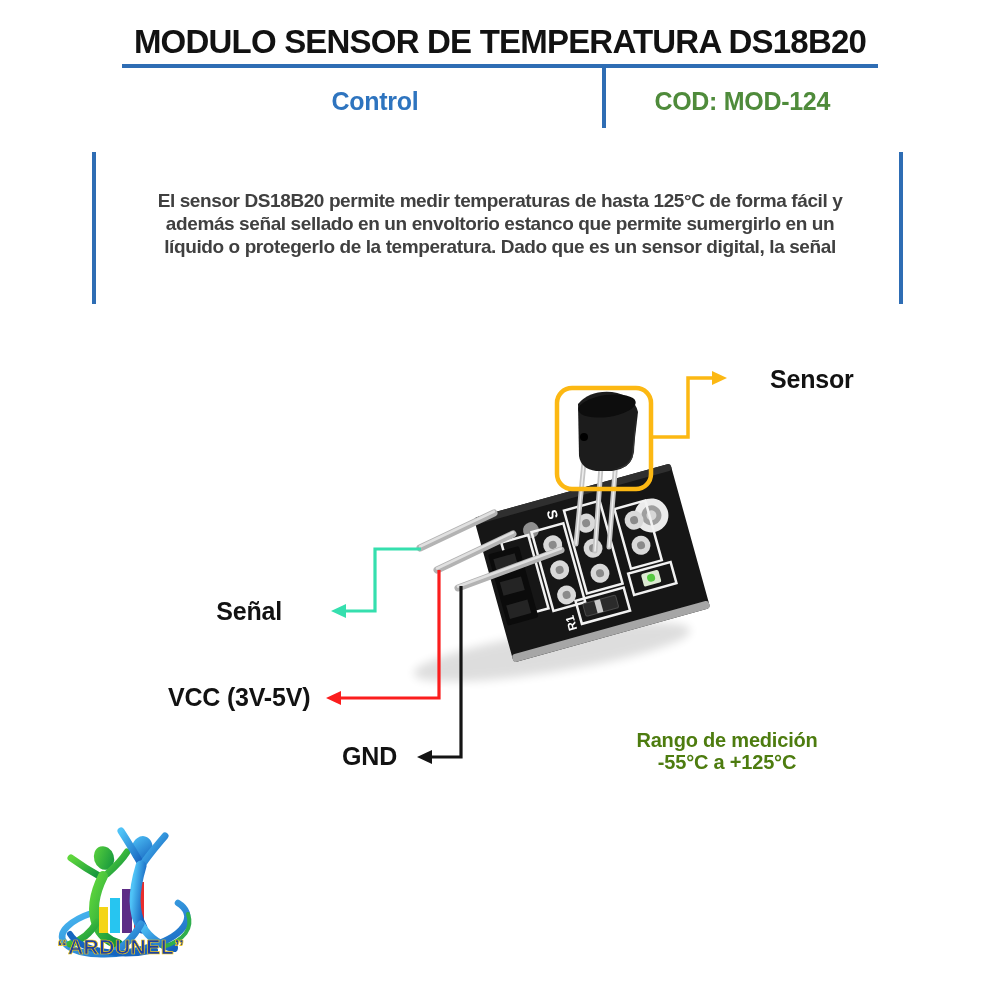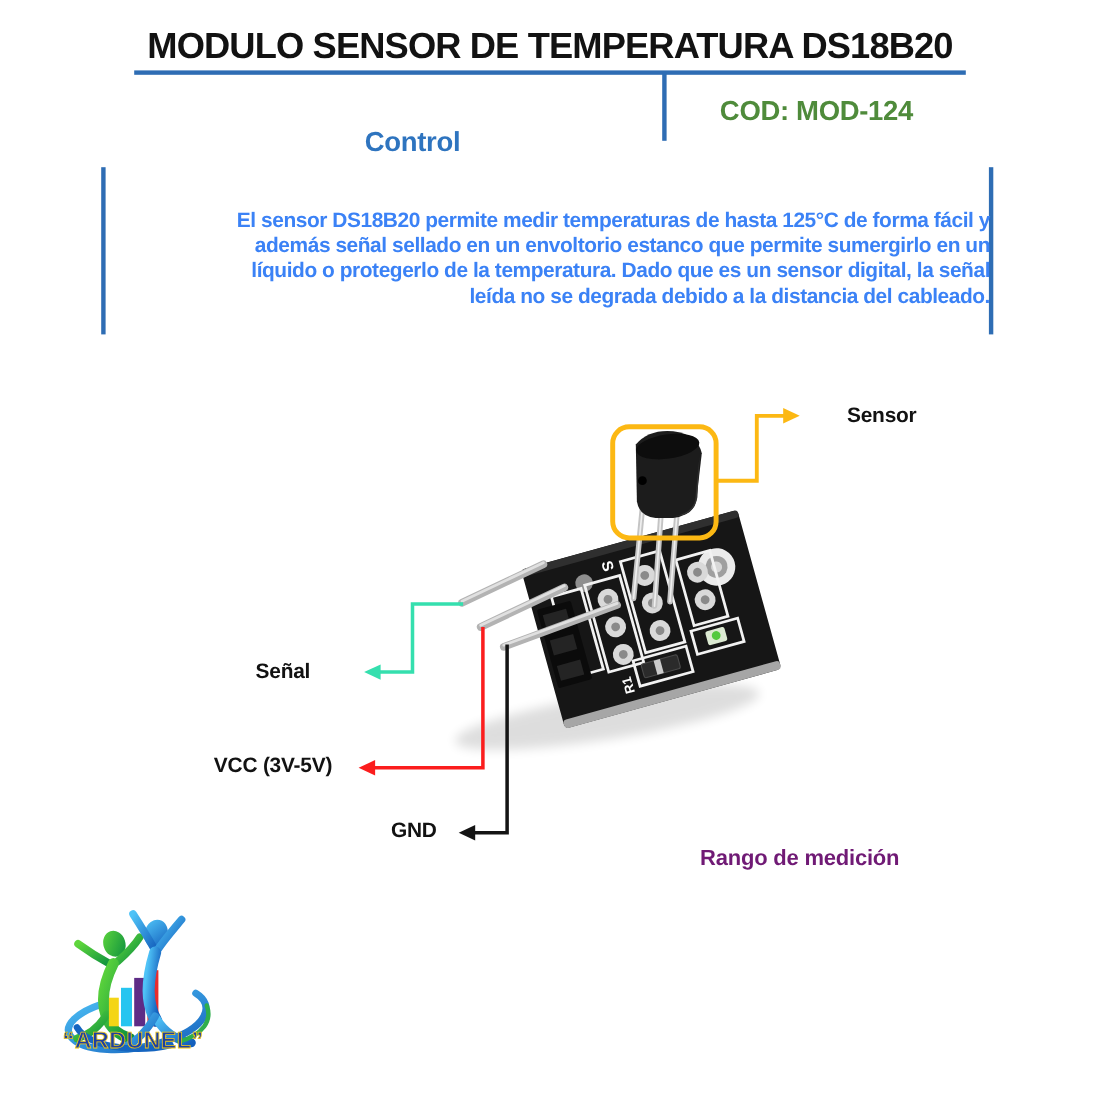--- a/index.html
+++ b/index.html
@@ -12,44 +12,44 @@
   
   .title{
     left:0;right:0;top:23px;text-align:center;
     font-size:33px;font-weight:700;letter-spacing:-0.8px;color:#121212;
     white-space:nowrap;
   }
   .h-rule{left:122px;top:64px;width:756px;height:4px;background:#2e6db4;}
   .v-rule{left:602px;top:66px;width:4px;height:62px;background:#2e6db4;}
   .category{
     left:122px;top:87px;width:480px;text-align:center;box-sizing:border-box;padding-left:26px;
-    font-size:25px;font-weight:700;color:#2e74bf;letter-spacing:-0.3px;margin-top:28px;
+    font-size:25px;font-weight:700;color:#2e74bf;letter-spacing:-0.3px;
   }
   .code{
     left:606px;top:87px;width:272px;text-align:right;box-sizing:border-box;padding-right:48px;
     font-size:25px;font-weight:700;color:#4f8b3b;letter-spacing:-0.3px;
   }
   
   .intro-bar{top:152px;width:4px;height:152px;background:#2e6db4;}
   .intro-bar.left{left:92px;}
   .intro-bar.right{left:899px;}
   .intro{
-    left:100px;width:800px;top:189px;text-align:right;
-    font-size:19px;font-weight:700;letter-spacing:-0.4px;line-height:23px;color:#3b82f6;
+    left:100px;width:800px;top:189px;text-align:center;
+    font-size:19px;font-weight:700;letter-spacing:-0.4px;line-height:23px;color:#404040;
   }
   .intro div{white-space:nowrap;}
   
-  .dlabel{font-size:19px;font-weight:700;line-height:20px;color:#121212;letter-spacing:-0.2px;white-space:nowrap;}
+  .dlabel{font-size:25px;font-weight:700;line-height:20px;color:#121212;letter-spacing:-0.2px;white-space:nowrap;}
   .lab-sensor{left:770px;top:369px;}
   .lab-signal{left:172px;top:601px;width:110px;text-align:right;}
   .lab-vcc{left:168px;top:687px;width:134px;text-align:right;}
   .lab-gnd{left:297px;top:746px;width:100px;text-align:right;}
   .range{
     left:627px;top:729px;width:200px;text-align:center;
-    font-size:20px;font-weight:700;line-height:22px;color:#701a75;letter-spacing:-0.2px;margin-top:40px;
+    font-size:20px;font-weight:700;line-height:22px;color:#4d7c0f;letter-spacing:-0.2px;
   }
   
   .brand{
     left:40px;top:935px;width:162px;text-align:center;
     font-size:21px;font-weight:700;letter-spacing:0.5px;color:#1d3fa2;
     -webkit-text-stroke:0.7px #f2c718;
   }
   svg.scene{position:absolute;left:0;top:0;}
 </style>
 </head>
@@ -232,25 +232,25 @@
 <div class="abs v-rule"></div>
 <div class="abs category">Control</div>
 <div class="abs code">COD: MOD-124</div>
 
 <div class="abs intro-bar left"></div>
 <div class="abs intro-bar right"></div>
 <div class="abs intro">
   <div>El sensor DS18B20 permite medir temperaturas de hasta 125°C de forma fácil y</div>
   <div>además señal sellado en un envoltorio estanco que permite sumergirlo en un</div>
   <div>líquido o protegerlo de la temperatura. Dado que es un sensor digital, la señal</div>
-  <div>leída no se degrada debido a la distancia del cableado.</div>
 </div>
 
 <div class="abs dlabel lab-sensor">Sensor</div>
 <div class="abs dlabel lab-signal">Señal</div>
 <div class="abs dlabel lab-vcc">VCC (3V-5V)</div>
 <div class="abs dlabel lab-gnd">GND</div>
 
 <div class="abs range">
   <div>Rango de medición</div>
+  <div>-55°C a +125°C</div>
 </div>
 
 <div class="abs brand">“ARDUNEL”</div>
 
 </body></html>

